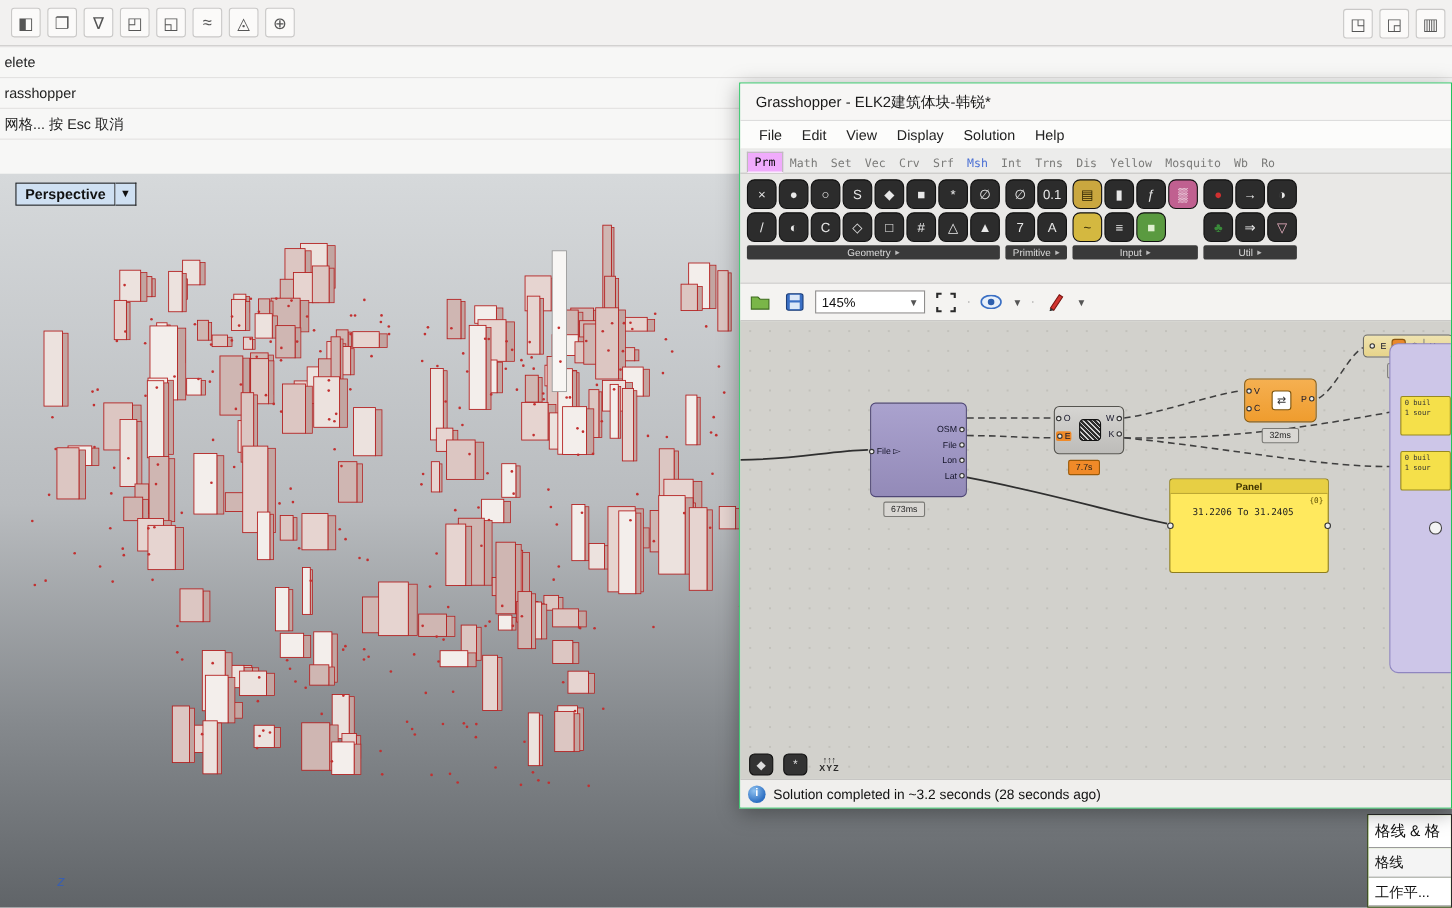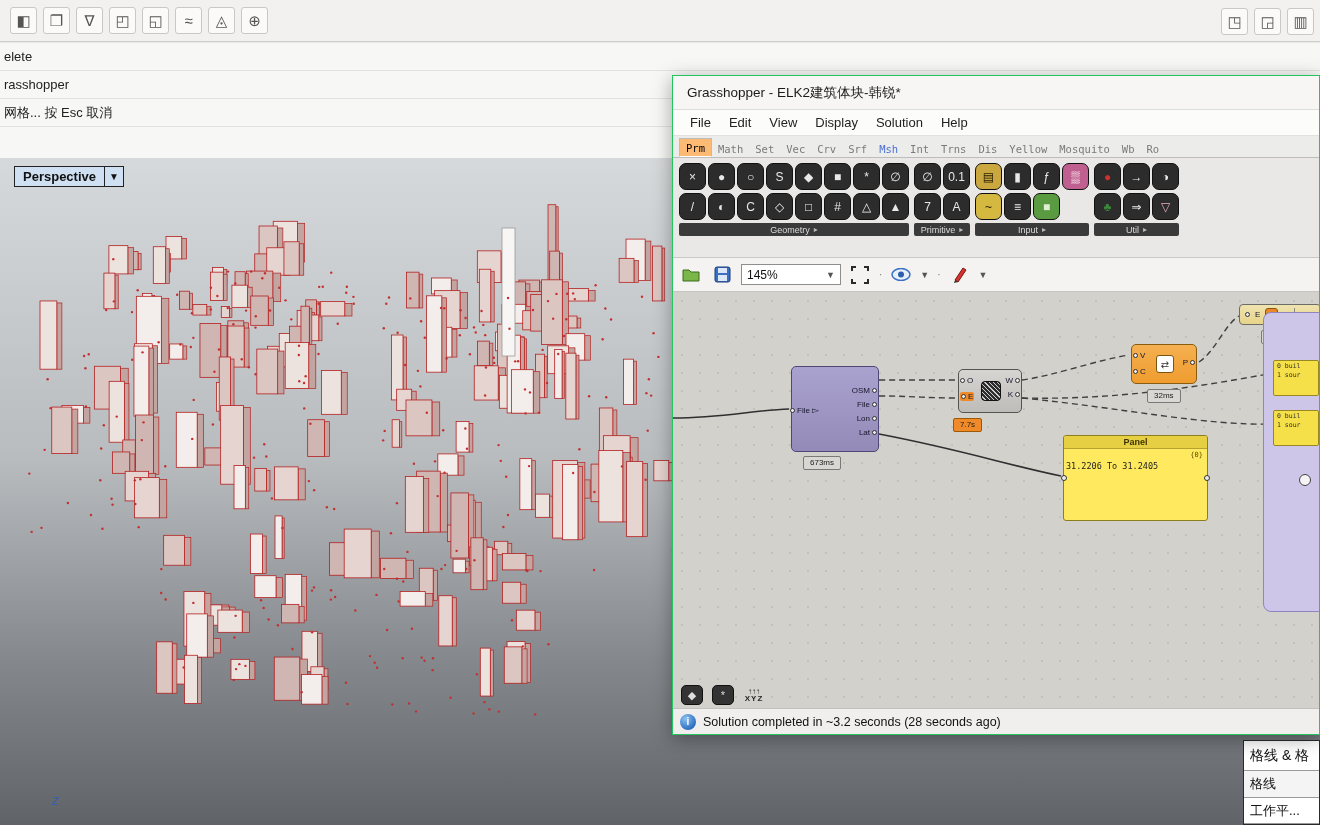--- a/index.html
+++ b/index.html
@@ -23,21 +23,21 @@
   .axis-z { position:absolute; left:52px; top:634px; color:#3a5fae; font-size:14px; font-style:italic; }
   #city-svg { position:absolute; left:0; top:0; }
 
   
   .gh-window { position:absolute; left:672px; top:75px; width:648px; height:660px; background:#f0efee; border:1px solid #22c55e; box-shadow:0 4px 18px rgba(0,0,0,.35); z-index:10; }
   .gh-titlebar { height:34px; background:#f7f6f5; border-bottom:1px solid #ddd; display:flex; align-items:center; padding-left:14px; font-size:13.5px; color:#1a1a1a; cursor:move; }
   .gh-menubar { height:26px; background:#fcfcfb; display:flex; align-items:center; gap:4px; padding-left:10px; border-bottom:1px solid #e2e1e0; }
   .menu-item { font-size:13px; color:#222; padding:2px 7px; cursor:pointer; }
   .gh-tabs { height:22px; background:#ececeb; border-bottom:1px solid #bdbcbb; display:flex; align-items:flex-end; padding-left:6px; }
   .gh-tab { font-size:10.5px; color:#7a7a78; padding:3px 6px 2px; cursor:pointer; font-family:"DejaVu Sans Mono", monospace; }
-  .gh-tab.active { background:#fdba74; border:1px solid #bdbcbb; border-bottom:1px solid #fff; color:#000; }
+  .gh-tab.active { background:#f0abfc; border:1px solid #bdbcbb; border-bottom:1px solid #fff; color:#000; }
   .gh-tab.hl { color:#4a6fd4;text-align:right; }
   .gh-ribbon { height:100px; background:#e9e8e6; display:flex; gap:5px; padding:5px 4px 0 6px; border-bottom:1px solid #c9c8c6; }
   .pal-group { display:flex; flex-direction:column; }
   .pal-rows { display:flex; flex-direction:column; gap:3px; }
   .pal-row { display:flex; gap:2px; }
   .pal-icon { width:27px; height:27px; border-radius:7px; background:#2c2c2c; color:#e8e8e8; font-size:12px; display:flex; align-items:center; justify-content:center; border:1px solid #111; cursor:pointer; }
   .pal-label { margin-top:3px; height:13px; background:#3a3a3a; border-radius:2px; color:#dcdcdc; font-size:9px; display:flex; align-items:center; justify-content:center; gap:4px; }
   .pal-label::after { content:"▸"; font-size:8px; color:#bbb; }
 
   .gh-cvtoolbar { height:34px; background:#f4f3f1; border-bottom:1px solid #c6c5c3; display:flex; align-items:center; gap:8px; padding-left:8px; }
@@ -66,21 +66,21 @@
   .nub-col-in { position:absolute; left:1px; top:6px; display:flex; flex-direction:column; gap:7px; align-items:flex-start; }
   .nub-row { display:flex; align-items:center; gap:2px; font-size:8px; color:#15152a; }
   .comp-center-icon { position:absolute; display:flex; align-items:center; justify-content:center; }
 
   .hatch-icon { width:20px; height:20px; border-radius:4px; background:#2e2e2e; border:1px solid #111;
     background-image:repeating-linear-gradient(45deg, #2e2e2e 0 2px, #cfcfcf 2px 3px), repeating-linear-gradient(-45deg, transparent 0 2px, rgba(255,255,255,.5) 2px 3px); }
 
   .gh-panel { position:absolute; background:#ffe95e; border:1px solid #8e7d1e; border-radius:3px; }
   .gh-panel-head { height:13px; background:#e7cf44; border-bottom:1px solid #b6a230; display:flex; align-items:center; justify-content:center; font-size:9px; font-weight:bold; color:#3e3300; border-radius:2px 2px 0 0; }
   .gh-panel-idx { position:absolute; right:4px; top:15px; font-size:7px; color:#5c4d00; font-family:"DejaVu Sans Mono", monospace; }
-  .gh-panel-body { padding:12px 4px 2px 2px; font-family:"DejaVu Sans Mono", monospace; font-size:8.5px; color:#222; }
+  .gh-panel-body { padding:12px 4px 2px 20px; font-family:"DejaVu Sans Mono", monospace; font-size:8.5px; color:#222; }
   .pnub { position:absolute; width:6px; height:6px; border-radius:50%; background:#eee; border:1px solid #333; top:50%; margin-top:-3px; }
   .pnub.l { left:-3px; } .pnub.r { right:-3px; }
 
   .lavender-panel { position:absolute; background:#cdc6e8; border:1px solid #8f86c0; border-radius:8px 0 0 8px; }
   .mini-panel { position:absolute; background:#f5e04a; border:1px solid #97891f; border-radius:2px; padding:2px 3px; display:flex; flex-direction:column; gap:2px; }
   .mini-line { font-size:6.5px; color:#333; font-family:"DejaVu Sans Mono", monospace; line-height:7px; white-space:nowrap; }
   .relay-node { position:absolute; width:12px; height:12px; border-radius:50%; background:#f4f4f4; border:1.5px solid #444; }
 
   .canvas-mini-icons { position:absolute; left:8px; bottom:5px; display:flex; gap:9px; align-items:flex-end; }
   .cm-icon { width:22px; height:20px; border-radius:5px; background:#333; color:#ddd; font-size:11px; display:flex; align-items:center; justify-content:center; border:1px solid #111; cursor:pointer; }
@@ -1213,21 +1213,21 @@
         <div class="nub-row">
             <span>W</span>
             <i class="ndot"></i>
           </div>
         <div class="nub-row">
             <span>K</span>
             <i class="ndot"></i>
           </div>
       </div>
     </div>
-    <div class="timetag orange" style="left:280px; top:126px;">7.7s</div>
+    <div class="timetag orange" style="left:298px; top:126px;">7.7s</div>
 
     <div class="comp comp-orange" style="left:458px; top:52px; width:66px; height:40px;">
       <div class="nub-col-in">
         <div class="nub-row">
             <i class="ndot"></i>
             <span>V</span>
           </div>
         <div class="nub-row">
             <i class="ndot"></i>
             <span>C</span>

